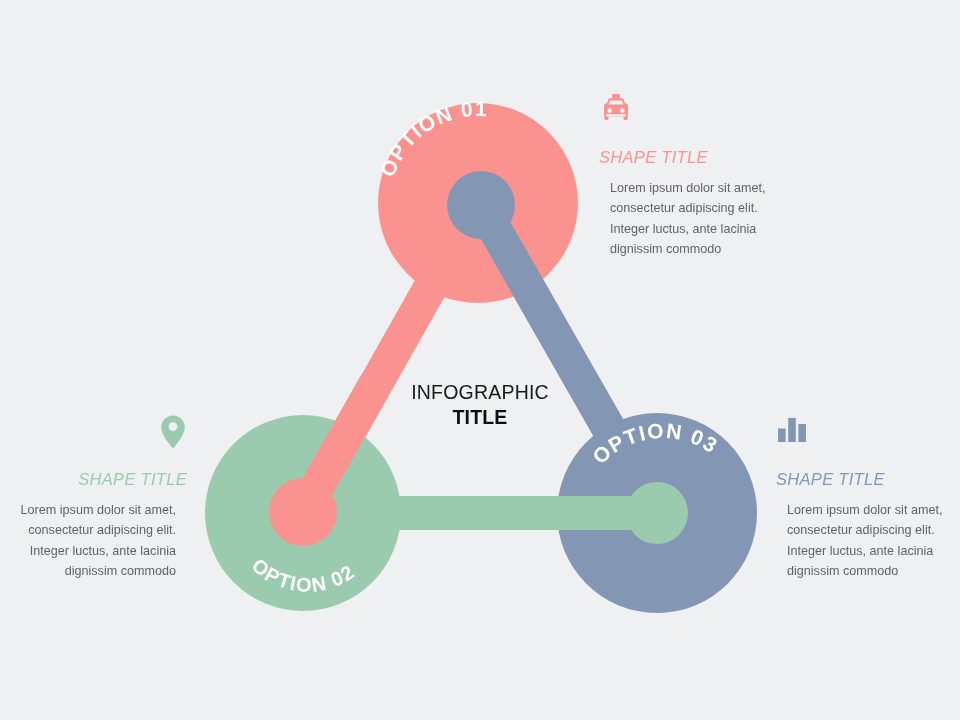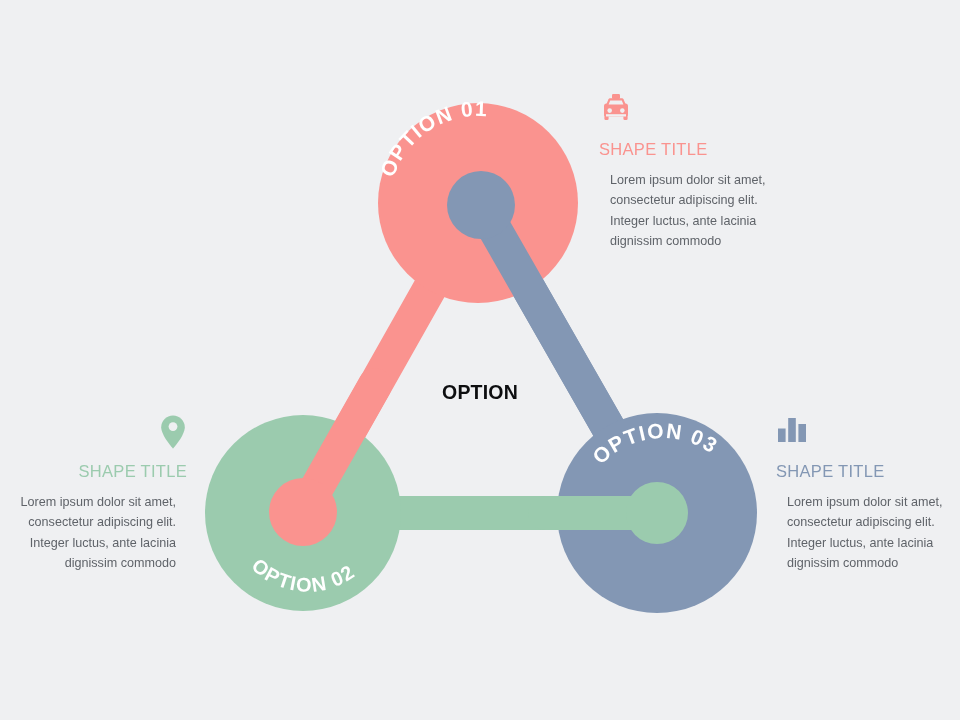--- a/index.html
+++ b/index.html
@@ -32,22 +32,23 @@
     width: 182px;
   }
   .block .icon {
     display: block;
     height: 40px;
     margin-bottom: 6px;
   }
   .block .sh-title {
     font-size: 16.5px;
     letter-spacing: 0.3px;
-    margin: 8px 0 7px 0;
+    margin: 16px 0 7px 0;
     font-weight: 400;
+    font-style: italic;
   }
   .block .sh-body {
     font-size: 12.6px;
     line-height: 1.62;
     color: #5f6369;
     margin: 11px;
     font-weight: 400;
   }
 
   #block-01 { left: 599px; top: 92px; text-align: left; }
@@ -136,21 +137,22 @@
 
       <line x1="657" y1="513" x2="545" y2="513" stroke="#9bcbae" stroke-width="34" stroke-linecap="round"></line>
       <circle cx="657" cy="513" r="31" fill="#9bcbae"></circle>
       <text font-size="21" font-weight="700" fill="#ffffff" letter-spacing="1.4" font-family="'Liberation Sans', sans-serif">
         <textPath href="#arc-opt3" startOffset="50%" text-anchor="middle">OPTION 03</textPath>
       </text>
     </g>
   </svg>
 
   <div id="center-title">
-    <span class="ct-line2">OPTION</span>
+    <span class="ct-line1">INFOGRAPHIC</span>
+    <span class="ct-line2">TITLE</span>
   </div>
 
   <div class="block" id="block-01">
     <span class="icon">
       <svg width="34" height="34" viewBox="0 0 34 34">
         <rect x="13" y="2" width="8" height="5" rx="1.2" fill="#fa938f"></rect>
         <path d="M7.5 12 L9.5 7.2 Q9.9 6.3 10.9 6.3 L23.1 6.3 Q24.1 6.3 24.5 7.2 L26.5 12 Z" fill="#fa938f"></path>
         <rect x="5" y="11.5" width="24" height="13" rx="2.6" fill="#fa938f"></rect>
         <rect x="5.4" y="22" width="4.2" height="6" rx="1.2" fill="#fa938f"></rect>
         <rect x="24.4" y="22" width="4.2" height="6" rx="1.2" fill="#fa938f"></rect>

